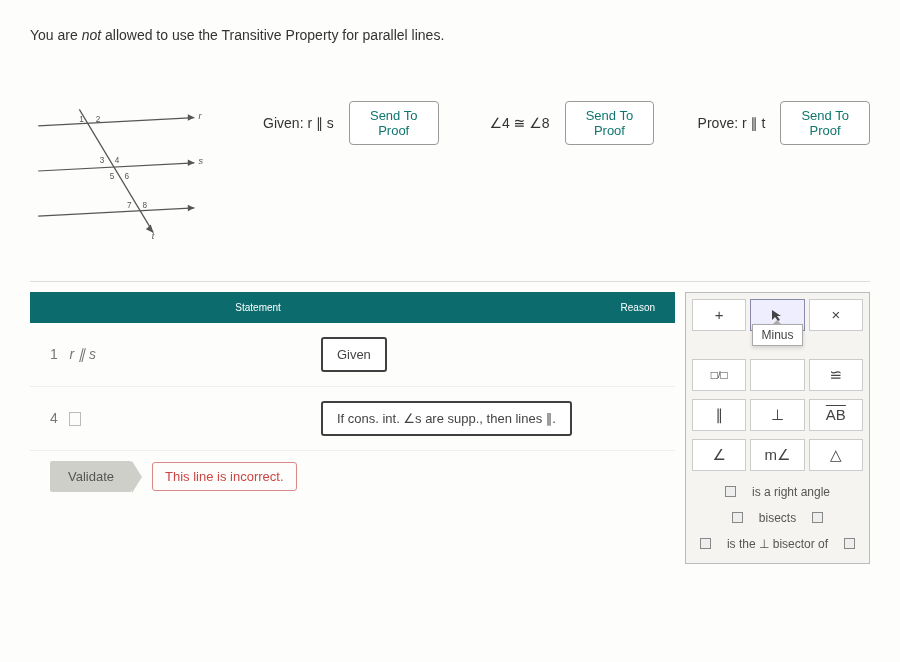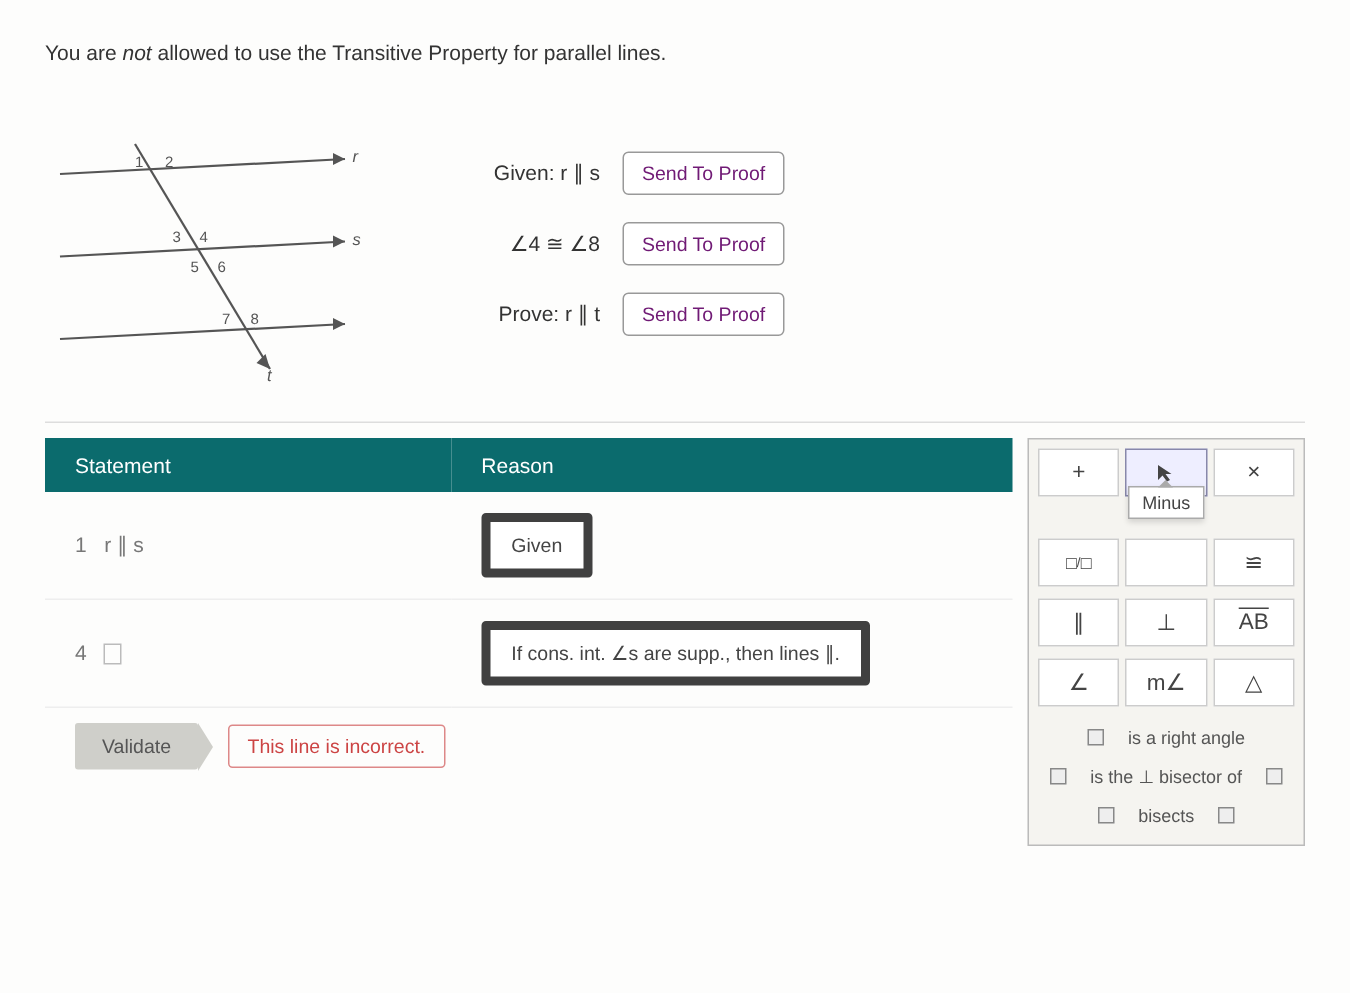--- a/index.html
+++ b/index.html
@@ -18,62 +18,62 @@
     display: flex;
     gap: 30px;
     align-items: flex-start;
     padding: 15px 0 25px;
     border-bottom: 1px solid #ddd;
   }
   .diagram {
     width: 220px;
     height: 170px;
   }
-  .givens-col { display: flex; flex-direction: column; gap: 18px; margin-top: 15px; }
+  .givens-col { display: flex; flex-direction: row; gap: 18px; margin-top: 15px; }
   .given-row { display: flex; align-items: center; gap: 15px; }
   .given-label { width: 120px; text-align: right; font-size: 14px; }
   .send-btn {
     border: 1px solid #999;
     border-radius: 4px;
     padding: 6px 12px;
     font-size: 13px;
     background: #fff;
     cursor: pointer;
-    color: #701a75;
+    color: #0f766e;
   }
   .proof-container {
     display: flex;
     gap: 10px;
     align-items: flex-start;
     margin-top: 10px;
   }
   .proof-table {
     flex: 1;
     border-collapse: collapse;
     width: 100%;
   }
   .proof-header {
     background: #0b6b6d;
     color: #fff;
   }
   .proof-header th {
     padding: 10px 20px;
     font-weight: normal;
-    text-align: left;
-    font-size: 14px;
+    text-align: right;
+    font-size: 10px;
   }
   .proof-table td {
     padding: 14px 20px;
     border-bottom: 1px solid #eee;
     vertical-align: middle;
     color: #777;
   }
   .proof-table td.stmt { width: 42%; }
   .reason-btn {
-    border: 6px solid #404040;
+    border: 2px solid #404040;
     border-radius: 3px;
     padding: 8px 14px;
     background: #fff;
     font-size: 13px;
     color: #444;
     display: inline-block;
     cursor: pointer;
   }
   .validate-row {
     display: flex;
@@ -240,21 +240,21 @@
       <thead>
         <tr class="proof-header">
           <th>Statement</th>
           <th>Reason</th>
         </tr>
       </thead>
       <tbody>
         <tr>
           <td class="stmt">
             <span>1</span>&nbsp;&nbsp;
-            <span style="">r ∥ s</span>
+            <span style="font-style:italic">r ∥ s</span>
           </td>
           <td>
             <span class="reason-btn">Given</span>
           </td>
         </tr>
         <tr>
           <td class="stmt">
             <span>4</span>&nbsp;&nbsp;
             <span class="stmt-placeholder"></span>
           </td>
@@ -297,22 +297,22 @@
       <div class="tb-cell">∠</div>
       <div class="tb-cell">m∠</div>
       <div class="tb-cell">△</div>
     </div>
     <div class="tb-wide">
       <span class="sq"></span>
       <span>is a right angle</span>
     </div>
     <div class="tb-wide">
       <span class="sq"></span>
+      <span>bisects</span>
+      <span class="sq"></span>
+    </div>
+    <div class="tb-wide">
+      <span class="sq"></span>
       <span>is the ⊥ bisector of</span>
-      <span class="sq"></span>
-    </div>
-    <div class="tb-wide">
-      <span class="sq"></span>
-      <span>bisects</span>
       <span class="sq"></span>
     </div>
   </div>
 </div>
 
 </body></html>

